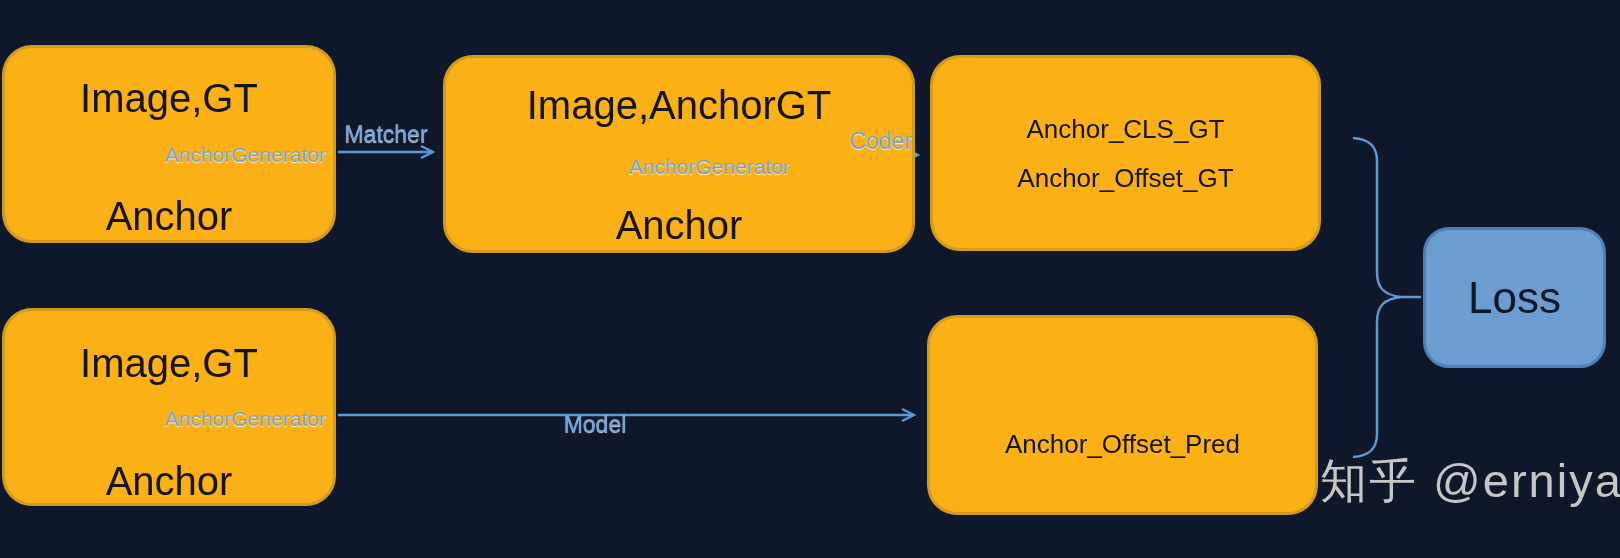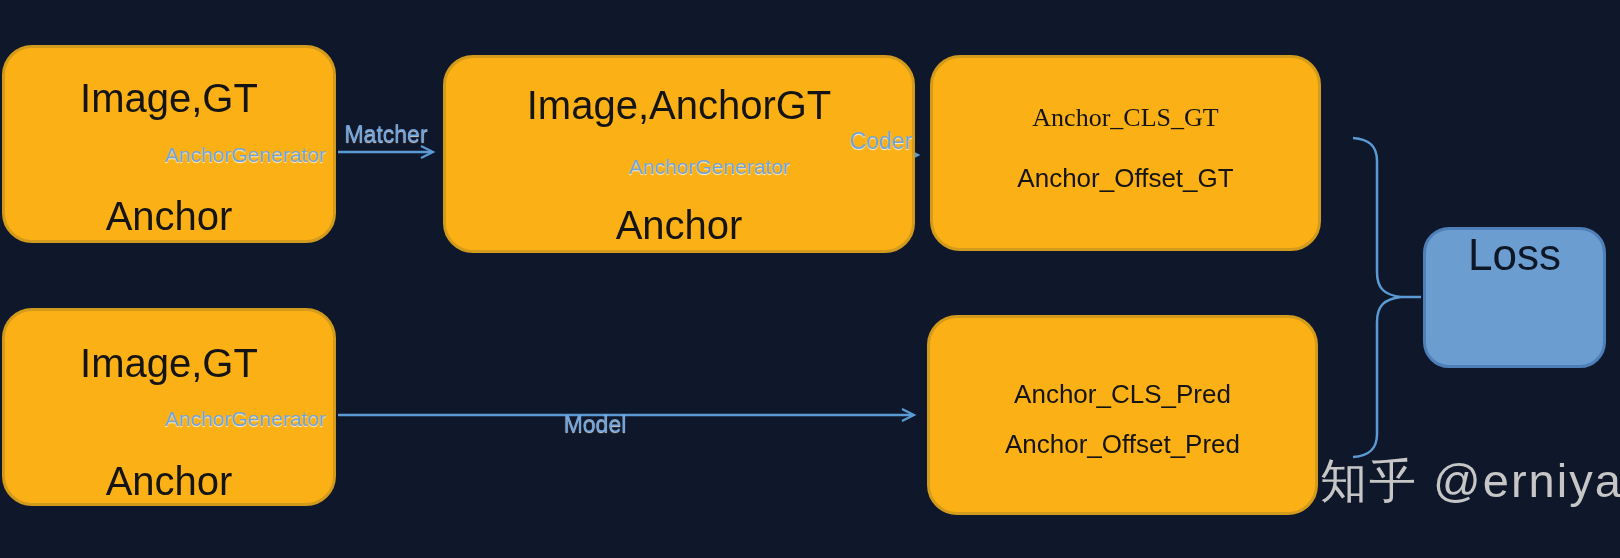--- a/index.html
+++ b/index.html
@@ -73,20 +73,21 @@
   }
   .loss-node {
     position: absolute;
     left: 1423px; top: 227px;
     width: 183px; height: 141px;
     background: var(--loss-fill, #6C9DD1);
     border: 3px solid var(--loss-border, #4E7FB8);
     border-radius: 26px;
     box-sizing: border-box;
     display: flex;
+    align-items: center;
     justify-content: center;
     font-size: 44px;
     color: #0d1726;
     z-index: 2;
   }
   .watermark {
     position: absolute;
     left: 1320px; top: 450px;
     font-size: 47px;
     letter-spacing: 2px;
@@ -103,21 +104,21 @@
   #box-br { left: 927px; top: 315px; width: 391px; height: 200px; }
 
   #box-tl .node-title  { top: 28px; }
   #box-tl .gen-label   { left: 160px; top: 95px; }
   #box-tl .node-output { top: 146px; }
 
   #box-tm .node-title  { top: 25px; }
   #box-tm .gen-label   { left: 183px; top: 97px; }
   #box-tm .node-output { top: 145px; }
 
-  #box-tr .line1 { top: 46px; font-family: Liberation Serif, serif; }
+  #box-tr .line1 { top: 57px; }
   #box-tr .line2 { top: 106px; }
 
   #box-bl .node-title  { top: 30px; }
   #box-bl .gen-label   { left: 160px; top: 96px; }
   #box-bl .node-output { top: 148px; }
 
   #box-br .line1 { top: 62px; }
   #box-br .line2 { top: 112px; }
 
   #label-matcher { left: 330px; top: 93px;  width: 112px; }
@@ -166,21 +167,20 @@
     <div class="out-line line2">Anchor_Offset_GT</div>
   </div>
 
   <div class="node" id="box-bl">
     <div class="node-title">Image,GT</div>
     <div class="gen-label">AnchorGenerator</div>
     <div class="node-output">Anchor</div>
   </div>
 
   <div class="node" id="box-br">
-    <div class="out-line line1">Anchor_CLS_Pred</div>
     <div class="out-line line2">Anchor_Offset_Pred</div>
   </div>
 
   <div class="loss-node">
     <span>Loss</span>
   </div>
 
   <div class="edge-label" id="label-matcher">Matcher</div>
   <div class="edge-label" id="label-coder">Coder</div>
   <div class="edge-label" id="label-model">Model</div>

